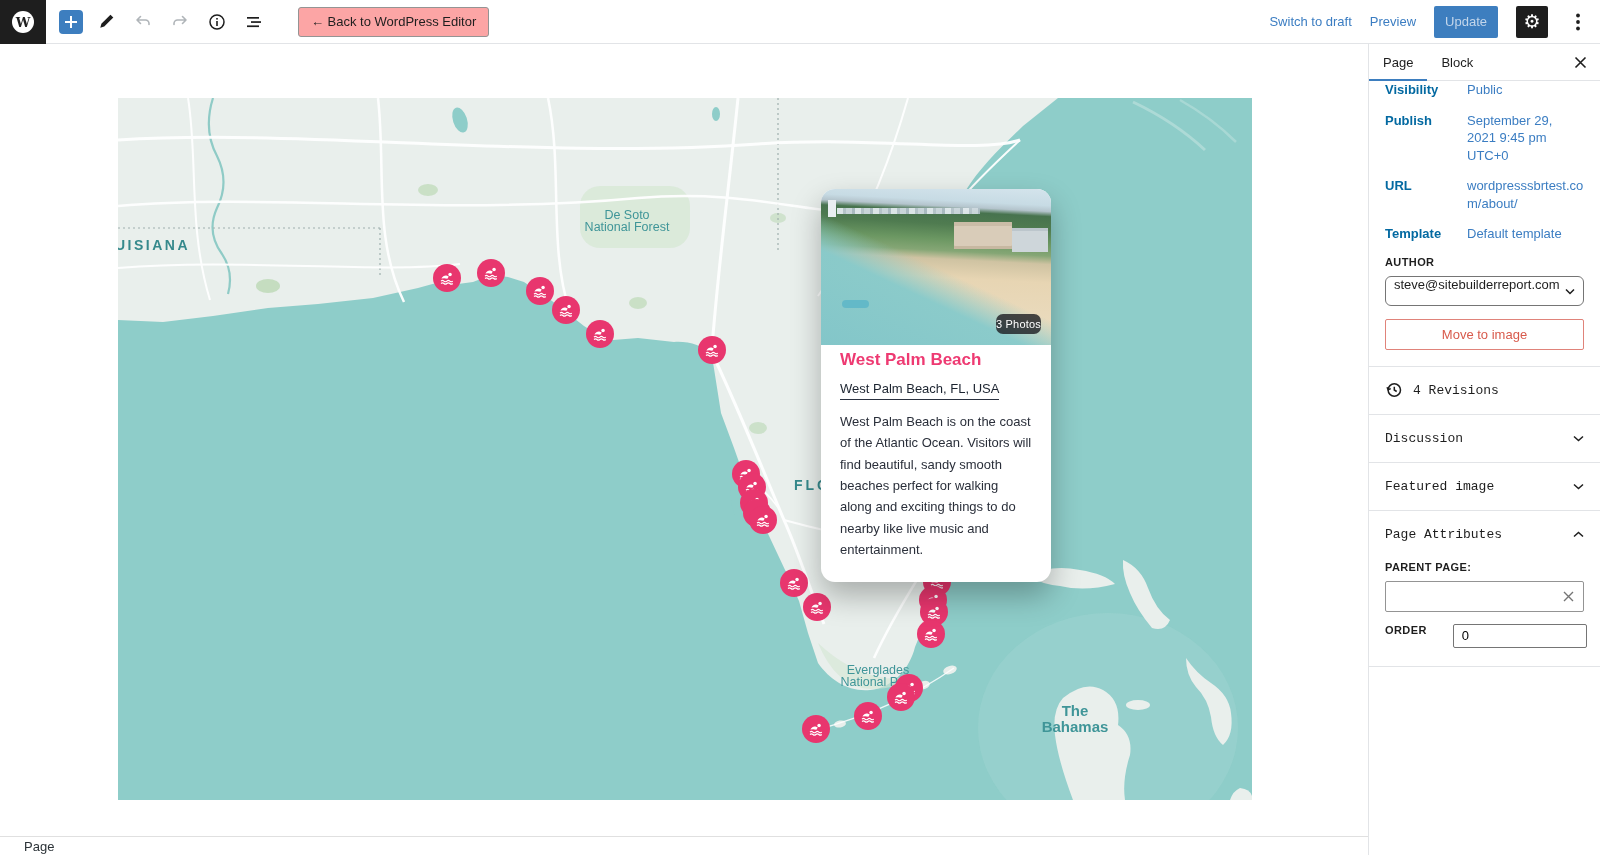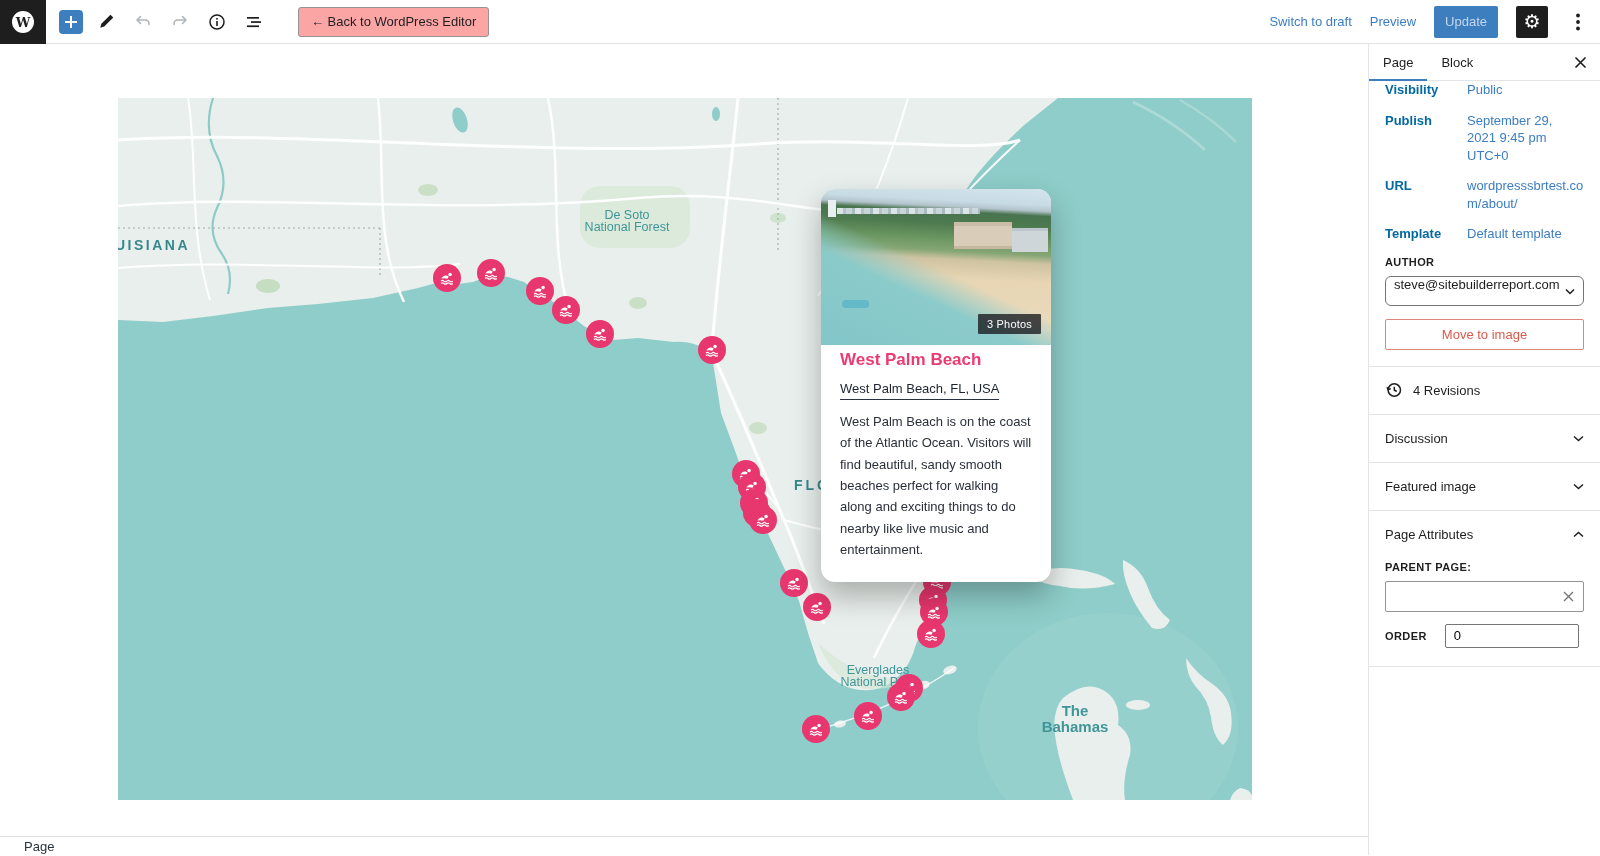--- a/index.html
+++ b/index.html
@@ -34,21 +34,21 @@
     background-image:
       linear-gradient(205deg, rgba(143,208,207,0) 50%, rgba(134,202,203,.95) 64%, #83c6c9 100%),
       linear-gradient(183deg,#d4e4ec 0%,#c7dbe4 10%,#b4c4cc 13.5%,#47734e 16.5%,#4f7b50 24%,#6b9762 33%,#85a675 40%,#cfc3a2 45%,#e7d5b3 56%,#ecdfc5 100%);
   }
   .ph-skyline { position:absolute; left:7%; top:12%; width:62%; height:6px; opacity:.95;
     background:repeating-linear-gradient(90deg,#e3ebef 0 6px,#b9c7ce 6px 9px,#cfdae0 9px 15px,#aebec6 15px 18px); }
   .ph-tower { position:absolute; left:3%; top:7%; width:8px; height:17px; background:#e9eef1; }
   .ph-hotel { position:absolute; right:17%; top:21%; width:58px; height:27px; background:#d9ccb9; box-shadow:inset 0 4px 0 #cabca7, inset 0 -3px 0 #c7b8a1; border-radius:1px; }
   .ph-hotel2 { position:absolute; right:1.5%; top:25%; width:36px; height:24px; background:#ced6da; box-shadow:inset 0 3px 0 #bcc6cc; }
   .ph-pool { position:absolute; left:9%; bottom:24%; width:27px; height:8px; background:#5fb7c8; border-radius:4px; opacity:.9; }
-  .photo-badge { position:absolute; right:10px; bottom:11px; background:rgba(24,24,30,.78); color:#fff; font-size:11px; padding:4px 9px; border-radius:1px; letter-spacing:.2px;text-align:center; }
+  .photo-badge { position:absolute; right:10px; bottom:11px; background:rgba(24,24,30,.78); color:#fff; font-size:11px; padding:4px 0; border-radius:7px; letter-spacing:.2px;text-align:center; }
   .poi-body { padding:0 19px 22px; }
   .poi-title { font-size:17px; font-weight:700; margin:5px 0 9px; }
   .poi-sub { display:inline-block; font-size:13px; color:#1c2430; border-bottom:1.5px solid #2a3140; padding-bottom:3px; margin-bottom:11px; }
   .poi-desc { font-size:13px; line-height:1.64; color:#2a2f3a; }
 
   
   .sidebar { width:232px; background:#fff; border-left:1px solid #e2e4e7; font-size:13px; }
   .sb-tabs { height:37px; display:flex; align-items:stretch; border-bottom:1px solid #e2e4e7; position:relative; }
   .sb-tab { padding:0 14px; display:flex; align-items:center; font-size:13px; background:none; border:none; font-family:inherit; cursor:pointer; color:#1e1e1e; position:relative; }
   .sb-tab.active { font-weight:500; }
@@ -57,27 +57,27 @@
   .panel { border-bottom:1px solid #e2e4e7; }
   .panel-head { height:47px; display:flex; align-items:center; justify-content:space-between; padding:0 16px; background:none; border:none; width:100%; font-family:inherit; font-size:13px; font-weight:500; cursor:pointer; color:#1e1e1e; }
   .summary-body { padding:0 16px 16px; }
   .sum-row { display:flex; margin-bottom:13px; }
   .sum-label { width:82px; flex:0 0 82px; color:#0369a1; padding-top:1px;font-weight:bold; }
   .sum-value { flex:1; text-decoration:none; cursor:pointer; line-height:1.35; word-break:break-word; }
   .mini-label { font-size:11px; font-weight:700; letter-spacing:.4px; margin:10px 0 8px; color:#1e1e1e; }
   .author-select { position:relative; height:30px; border:1px solid #757575; border-radius:6px; display:flex; align-items:flex-start; padding:0 26px 0 8px; font-size:13px; cursor:pointer; background:#fff; }
   .author-select svg { position:absolute; right:8px; top:11px; }
   .trash-btn { margin-top:13px; width:100%; height:31px; background:#fff; border:1px solid #e0837a; border-radius:2px; font-family:inherit; font-size:13px; cursor:pointer; }
-  .sb-row { height:48px; display:flex; align-items:center; justify-content:space-between; padding:0 16px; border-bottom:1px solid #e2e4e7; background:none; width:100%; border-left:none; border-top:none; border-right:none; font-family:Liberation Sans, sans-serif; font-size:13px; font-weight:500; color:#1e1e1e; cursor:pointer; }
+  .sb-row { height:48px; display:flex; align-items:center; justify-content:space-between; padding:0 16px; border-bottom:1px solid #e2e4e7; background:none; width:100%; border-left:none; border-top:none; border-right:none; font-family:Liberation Mono, monospace; font-size:13px; font-weight:500; color:#1e1e1e; cursor:pointer; }
   .rev-left { display:flex; align-items:center; gap:10px; font-weight:500; }
   .pa-body { padding:2px 16px 18px; border-bottom:1px solid #e2e4e7; }
   .combo { position:relative; height:31px; border:1px solid #949494; border-radius:2px; background:#fff; }
   .combo input { width:100%; height:100%; border:none; outline:none; padding:0 28px 0 8px; font-size:13px; font-family:inherit; background:transparent; }
   .combo .clear-x { position:absolute; right:8px; top:8px; cursor:pointer; }
-  .order-row { display:flex; align-items:center; gap:18px; margin-top:12px; }
+  .order-row { display:flex; gap:26px; margin-top:12px; }
   .order-row input { width:134px; height:24px; border:1px solid #757575; border-radius:2px; padding:0 8px; font-size:13px; font-family:inherit; }
 
   .icon-stroke { fill:none; stroke:#1e1e1e; stroke-width:1.5; }
   .icon-muted { fill:none; stroke:#b0b5b9; stroke-width:1.6; stroke-linecap:round; stroke-linejoin:round; }
 </style>
 <style>.sb-tab.active::after{background:#3d7ebf}</style></head>
 <body>
 
 <header class="topbar">
   <div class="wp-logo">

